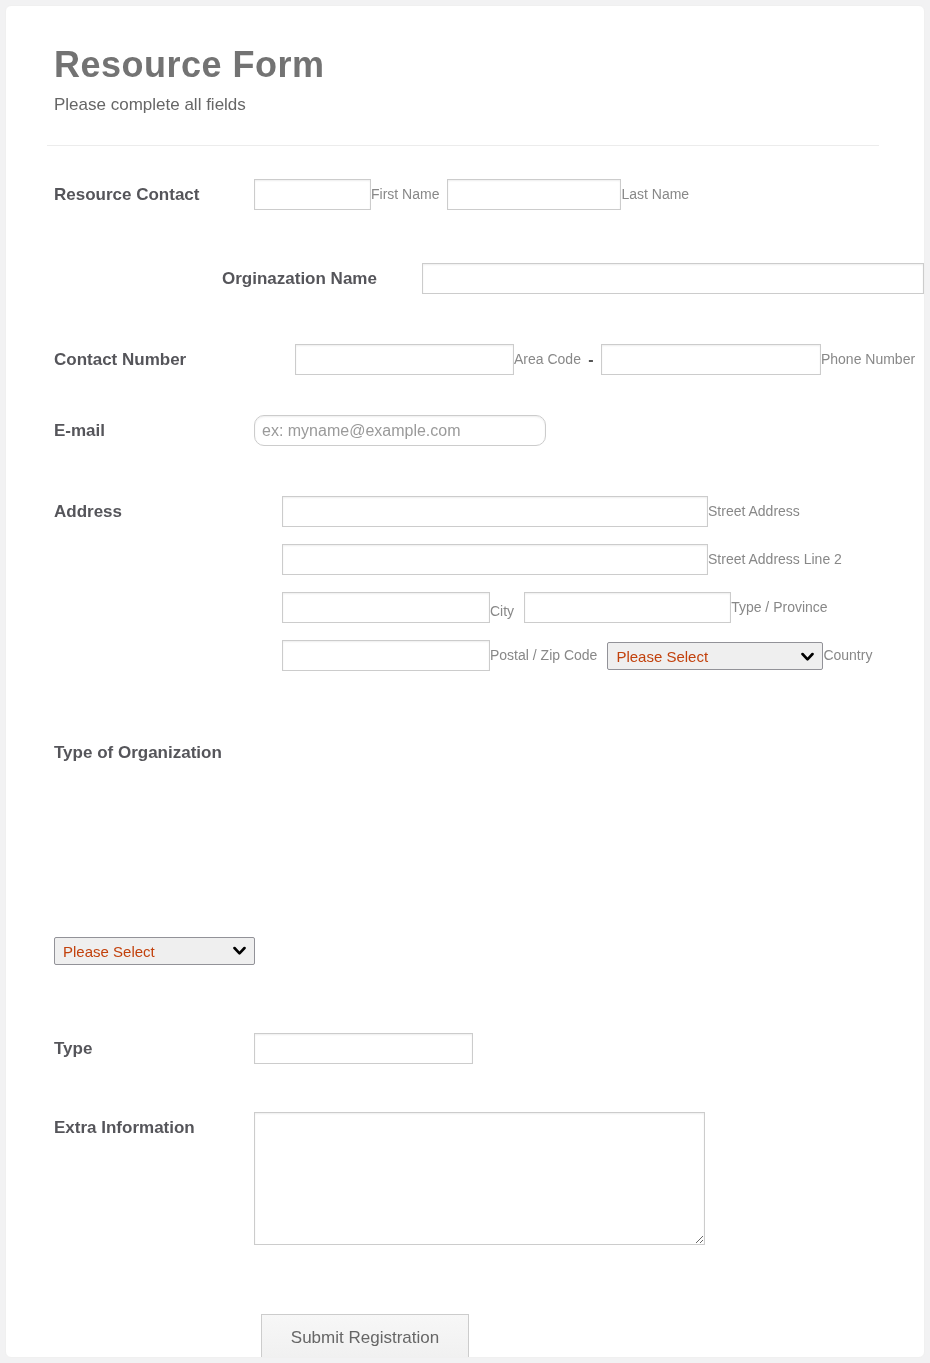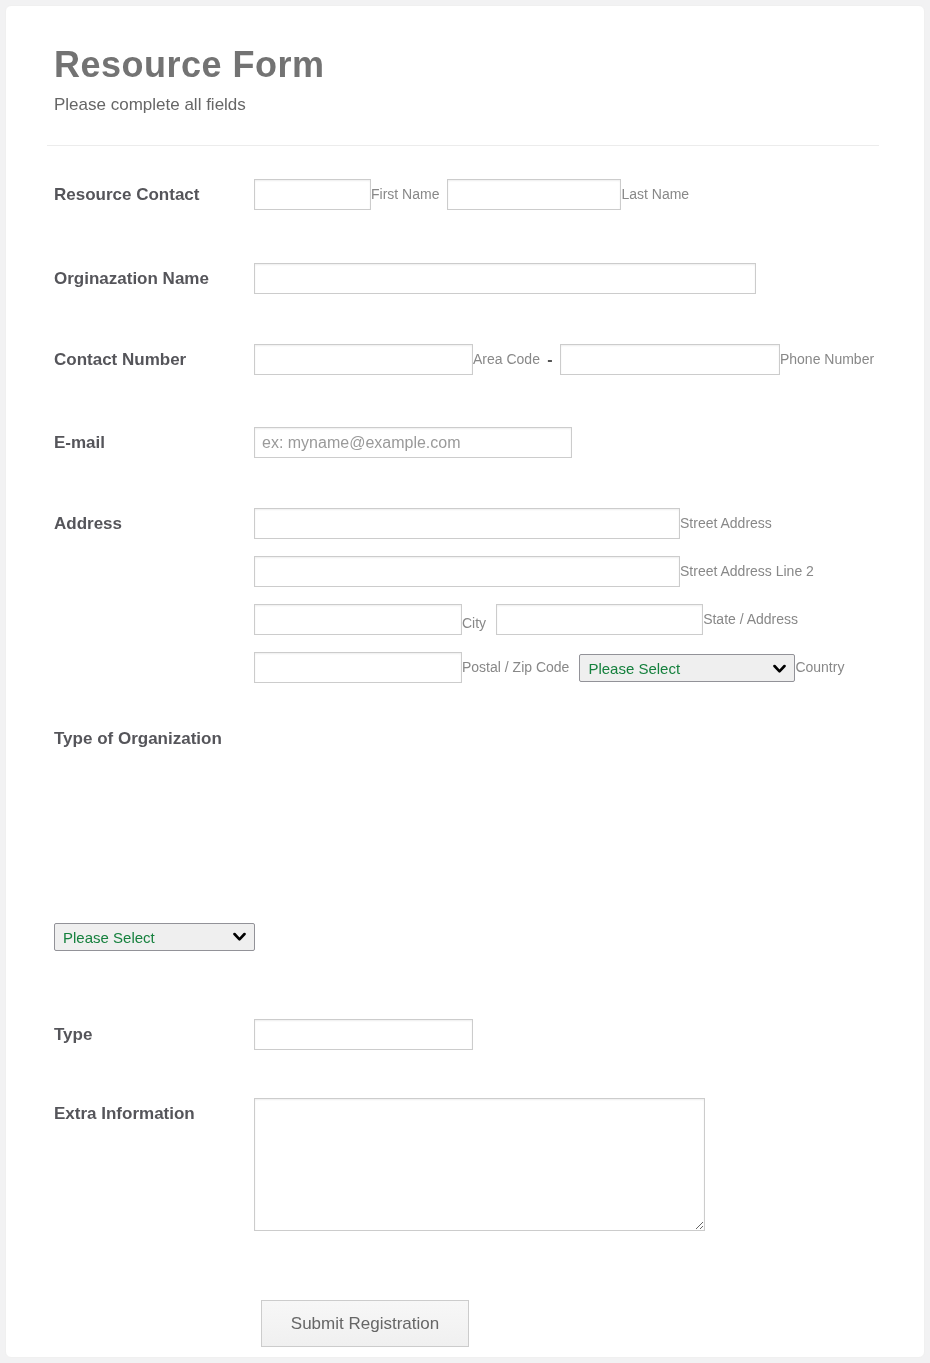--- a/index.html
+++ b/index.html
@@ -79,21 +79,21 @@
   .select-wrap { position: relative; display: inline-block; }
   .select-box {
     appearance: none;
     -webkit-appearance: none;
     height: 28px;
     background: #efefef;
     border: 1px solid #929298;
     border-radius: 2px;
     font-family: "Liberation Sans", sans-serif;
     font-size: 15px;
-    color: #15803d;
+    color: #c2410c;
     padding: 0 28px 0 8px;
     outline: none;
   }
   .select-wrap .chev {
     position: absolute;
     right: 9px;
     top: 50%;
     transform: translateY(-50%);
     pointer-events: none;
     line-height: 0;
@@ -117,25 +117,25 @@
     background: linear-gradient(#f7f7f7, #f0f0f0);
     border: 1px solid #cccccc;
     border-radius: 0;
     font-family: "Liberation Sans", sans-serif;
     font-size: 17px;
     color: #666666;
     cursor: pointer;
   }
   
   .mb-row1 { margin-bottom: 53px; }
-  .mb-row2 { margin-bottom: 50px; }
-  .mb-row3 { margin-bottom: 52px; }
+  .mb-row2 { margin-bottom: 50px; justify-content: flex-end; }
+  .mb-row3 { margin-bottom: 40px; gap: 41px; }
   .mb-row4 { margin-bottom: 50px; }
   .mb-addr-sub { margin-bottom: 17px; }
-  .mb-addr-end { margin-bottom: 40px; }
+  .mb-addr-end { margin-bottom: 66px; gap: 28px; }
   .mb-row6 { margin-bottom: 68px; flex-direction: column; }
   .mb-row7 { margin-bottom: 48px; }
   .mb-row8 { margin-bottom: 69px; }
 </style>
 </head>
 <body>
 
 <div class="page-card">
 
   <div class="form-header">
@@ -179,21 +179,21 @@
         <div class="subfield">
           <input class="text-input" style="width: 220px;" type="text">
           <div class="sublabel">Phone Number</div>
         </div>
       </div>
     </div>
 
     <div class="form-row mb-row4">
       <div class="label-col">E-mail</div>
       <div class="content">
-        <input class="text-input" style="width: 318px;" type="text" placeholder="ex: myname@example.com">
+        <input class="text-input" style="width: 292px; border-radius: 10px;" type="text" placeholder="ex: myname@example.com">
       </div>
     </div>
 
     <div class="form-row mb-addr-end">
       <div class="label-col">Address</div>
       <div class="content" style="flex-direction:column;">
         <div class="subfield mb-addr-sub">
           <input class="text-input" style="width: 426px;" type="text">
           <div class="sublabel">Street Address</div>
         </div>
@@ -201,21 +201,21 @@
           <input class="text-input" style="width: 426px;" type="text">
           <div class="sublabel">Street Address Line 2</div>
         </div>
         <div style="display:flex;" class="mb-addr-sub">
           <div class="subfield" style="margin-right:10px;align-items:center;">
             <input class="text-input" style="width: 208px;" type="text">
             <div class="sublabel">City</div>
           </div>
           <div class="subfield">
             <input class="text-input" style="width: 207px;" type="text">
-            <div class="sublabel">State / Address</div>
+            <div class="sublabel">Type / Province</div>
           </div>
         </div>
         <div style="display:flex;">
           <div class="subfield" style="margin-right:10px;">
             <input class="text-input" style="width: 208px;" type="text">
             <div class="sublabel">Postal / Zip Code</div>
           </div>
           <div class="subfield">
             <span class="select-wrap" style="margin-top:2px;">
               <select class="select-box" style="width:216px;">

